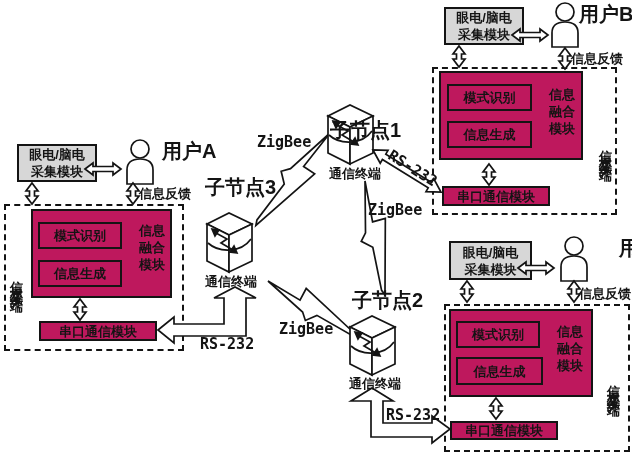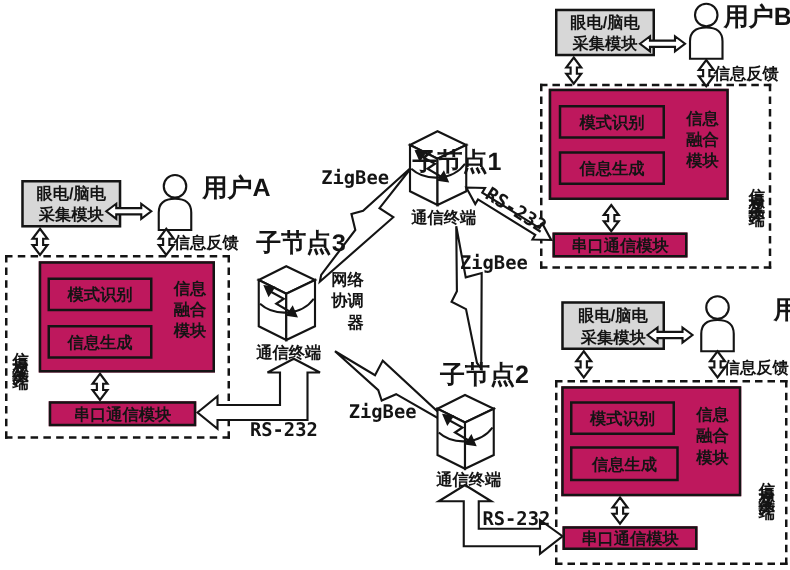--- a/index.html
+++ b/index.html
@@ -142,24 +142,21 @@
   <div class="lbl lbl14" style="left:587px; top:240px;margin-left:32px;">用户C</div>
   <div class="lbl" style="left:579px; top:286px;">信息反馈</div>
   <div class="vlabel" style="left:604px; top:325px; height:120px;">信息交互子终端</div>
   <div class="fusion" style="left:549px; top:323px;">信息
 融合
 模块</div>
   <div class="lbl mono" style="left:386px; top:407px;">RS-232</div>
 
   <div class="lbl lbl14" style="left:330px; top:86px;margin-top:36px;">子节点1</div>
   <div class="lbl" style="left:329px; top:166px;">通信终端</div>
-  <div class="lbl lbl14" style="left:205px; top:189px;font-family:Liberation Mono, monospace;">子节点3</div>
-  <div class="fusion" style="left:257px; top:215px;">网络
-协调
-器</div>
+  <div class="lbl lbl14" style="left:205px; top:179px;">子节点3</div>
   <div class="lbl" style="left:205px; top:274px;">通信终端</div>
   <div class="lbl lbl14" style="left:352px; top:292px;">子节点2</div>
   <div class="lbl" style="left:349px; top:376px;">通信终端</div>
 
   <div class="lbl mono" style="left:257px; top:134px;">ZigBee</div>
   <div class="lbl mono" style="left:368px; top:202px;">ZigBee</div>
   <div class="lbl mono" style="left:279px; top:321px;">ZigBee</div>
 
 </div>
 

